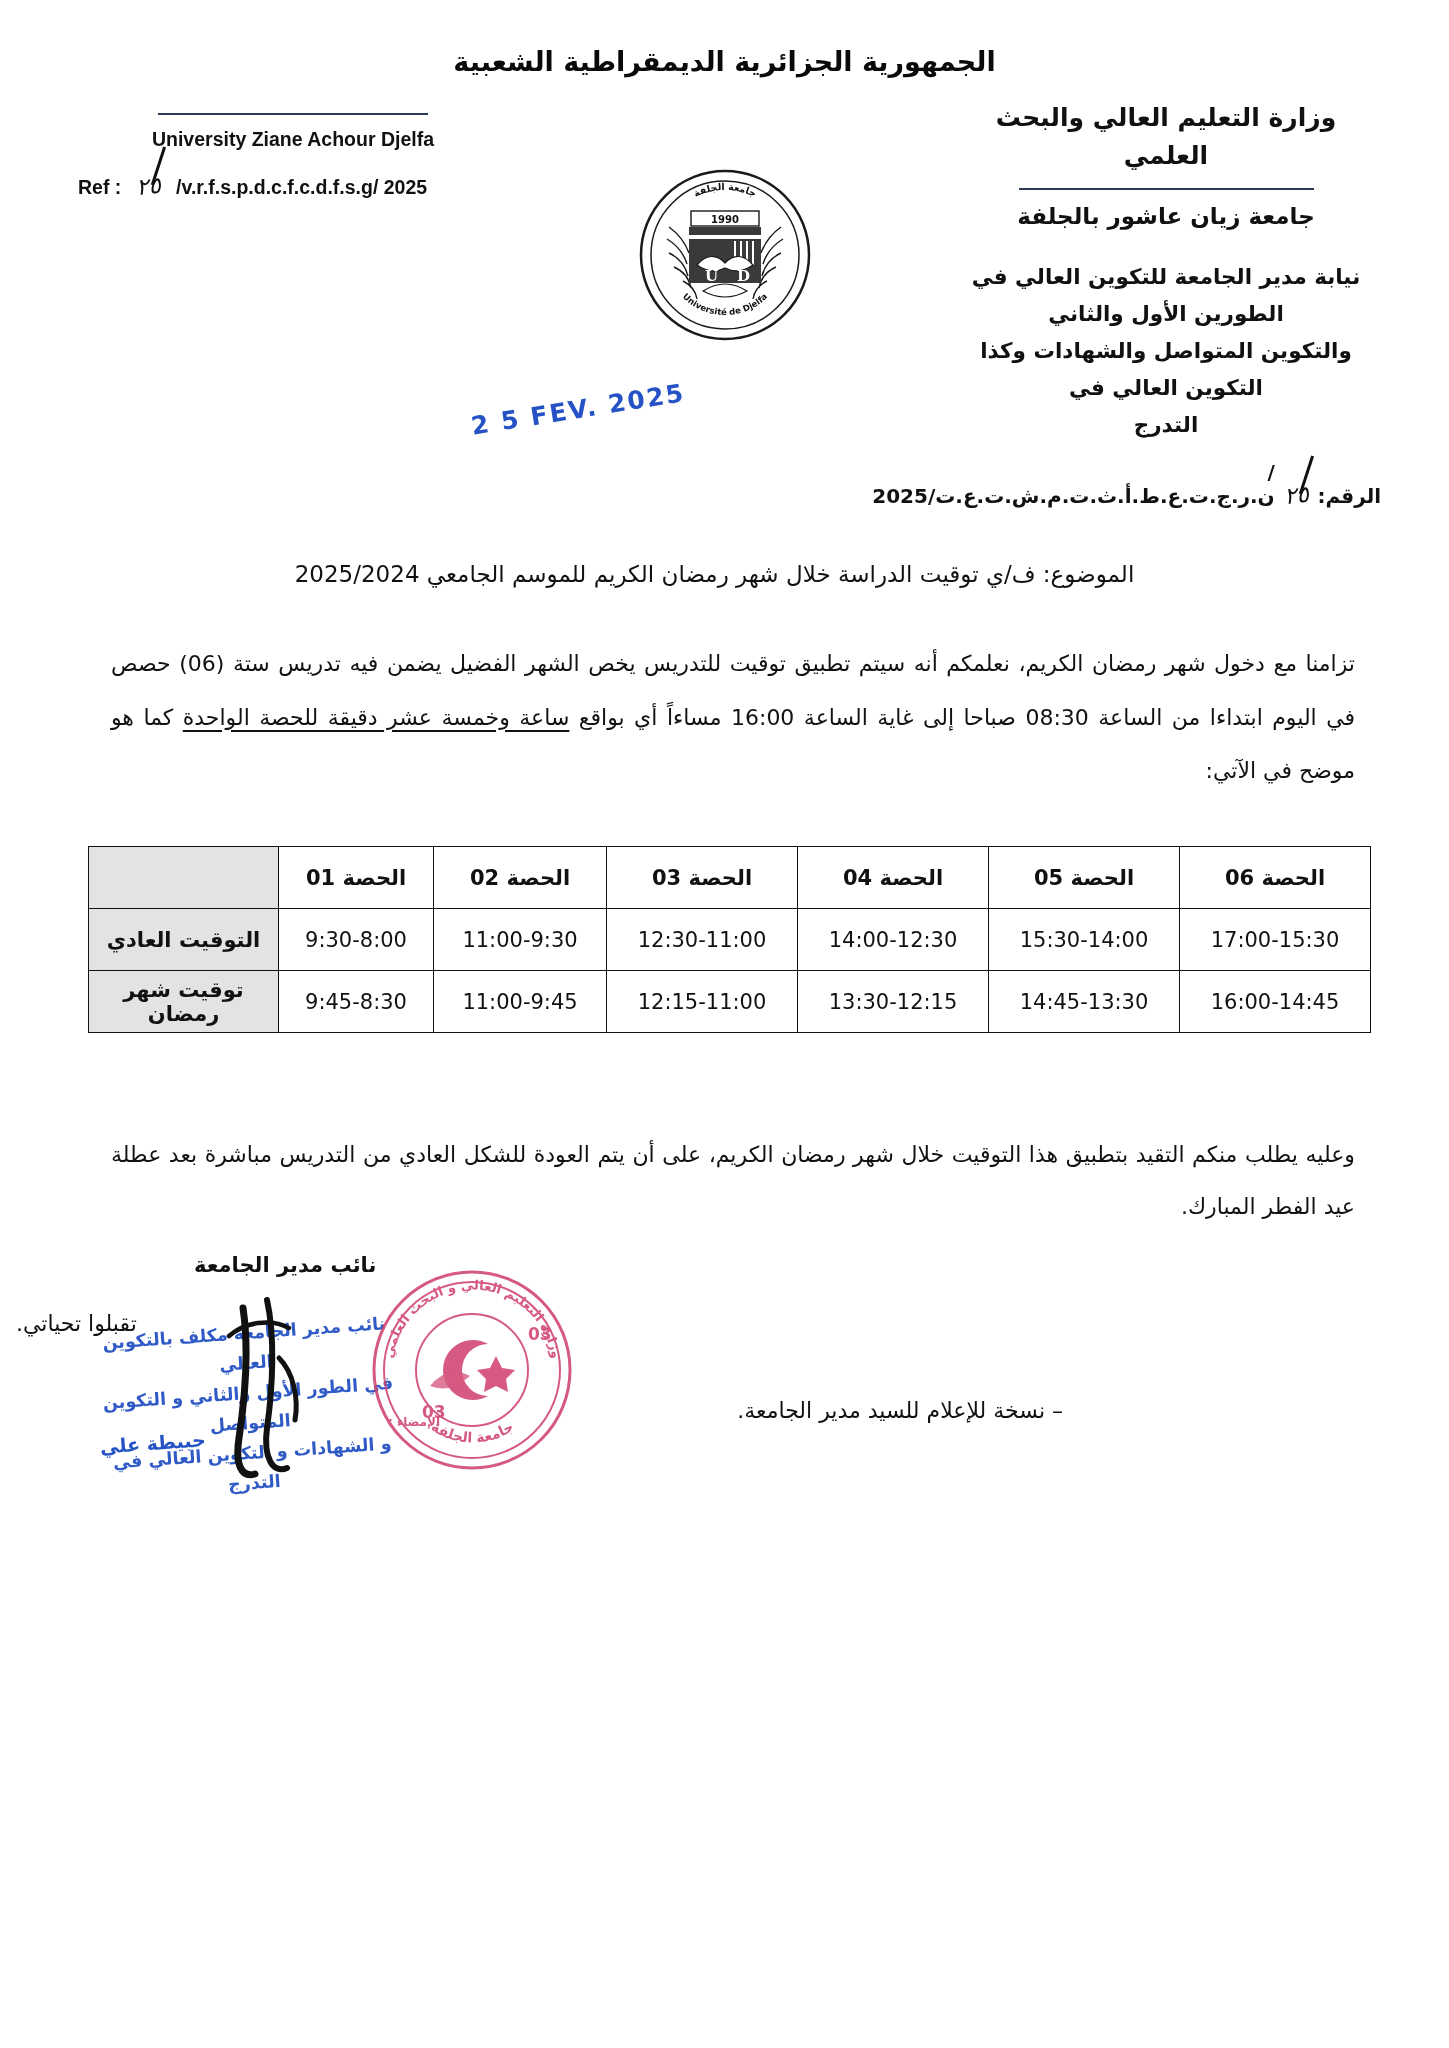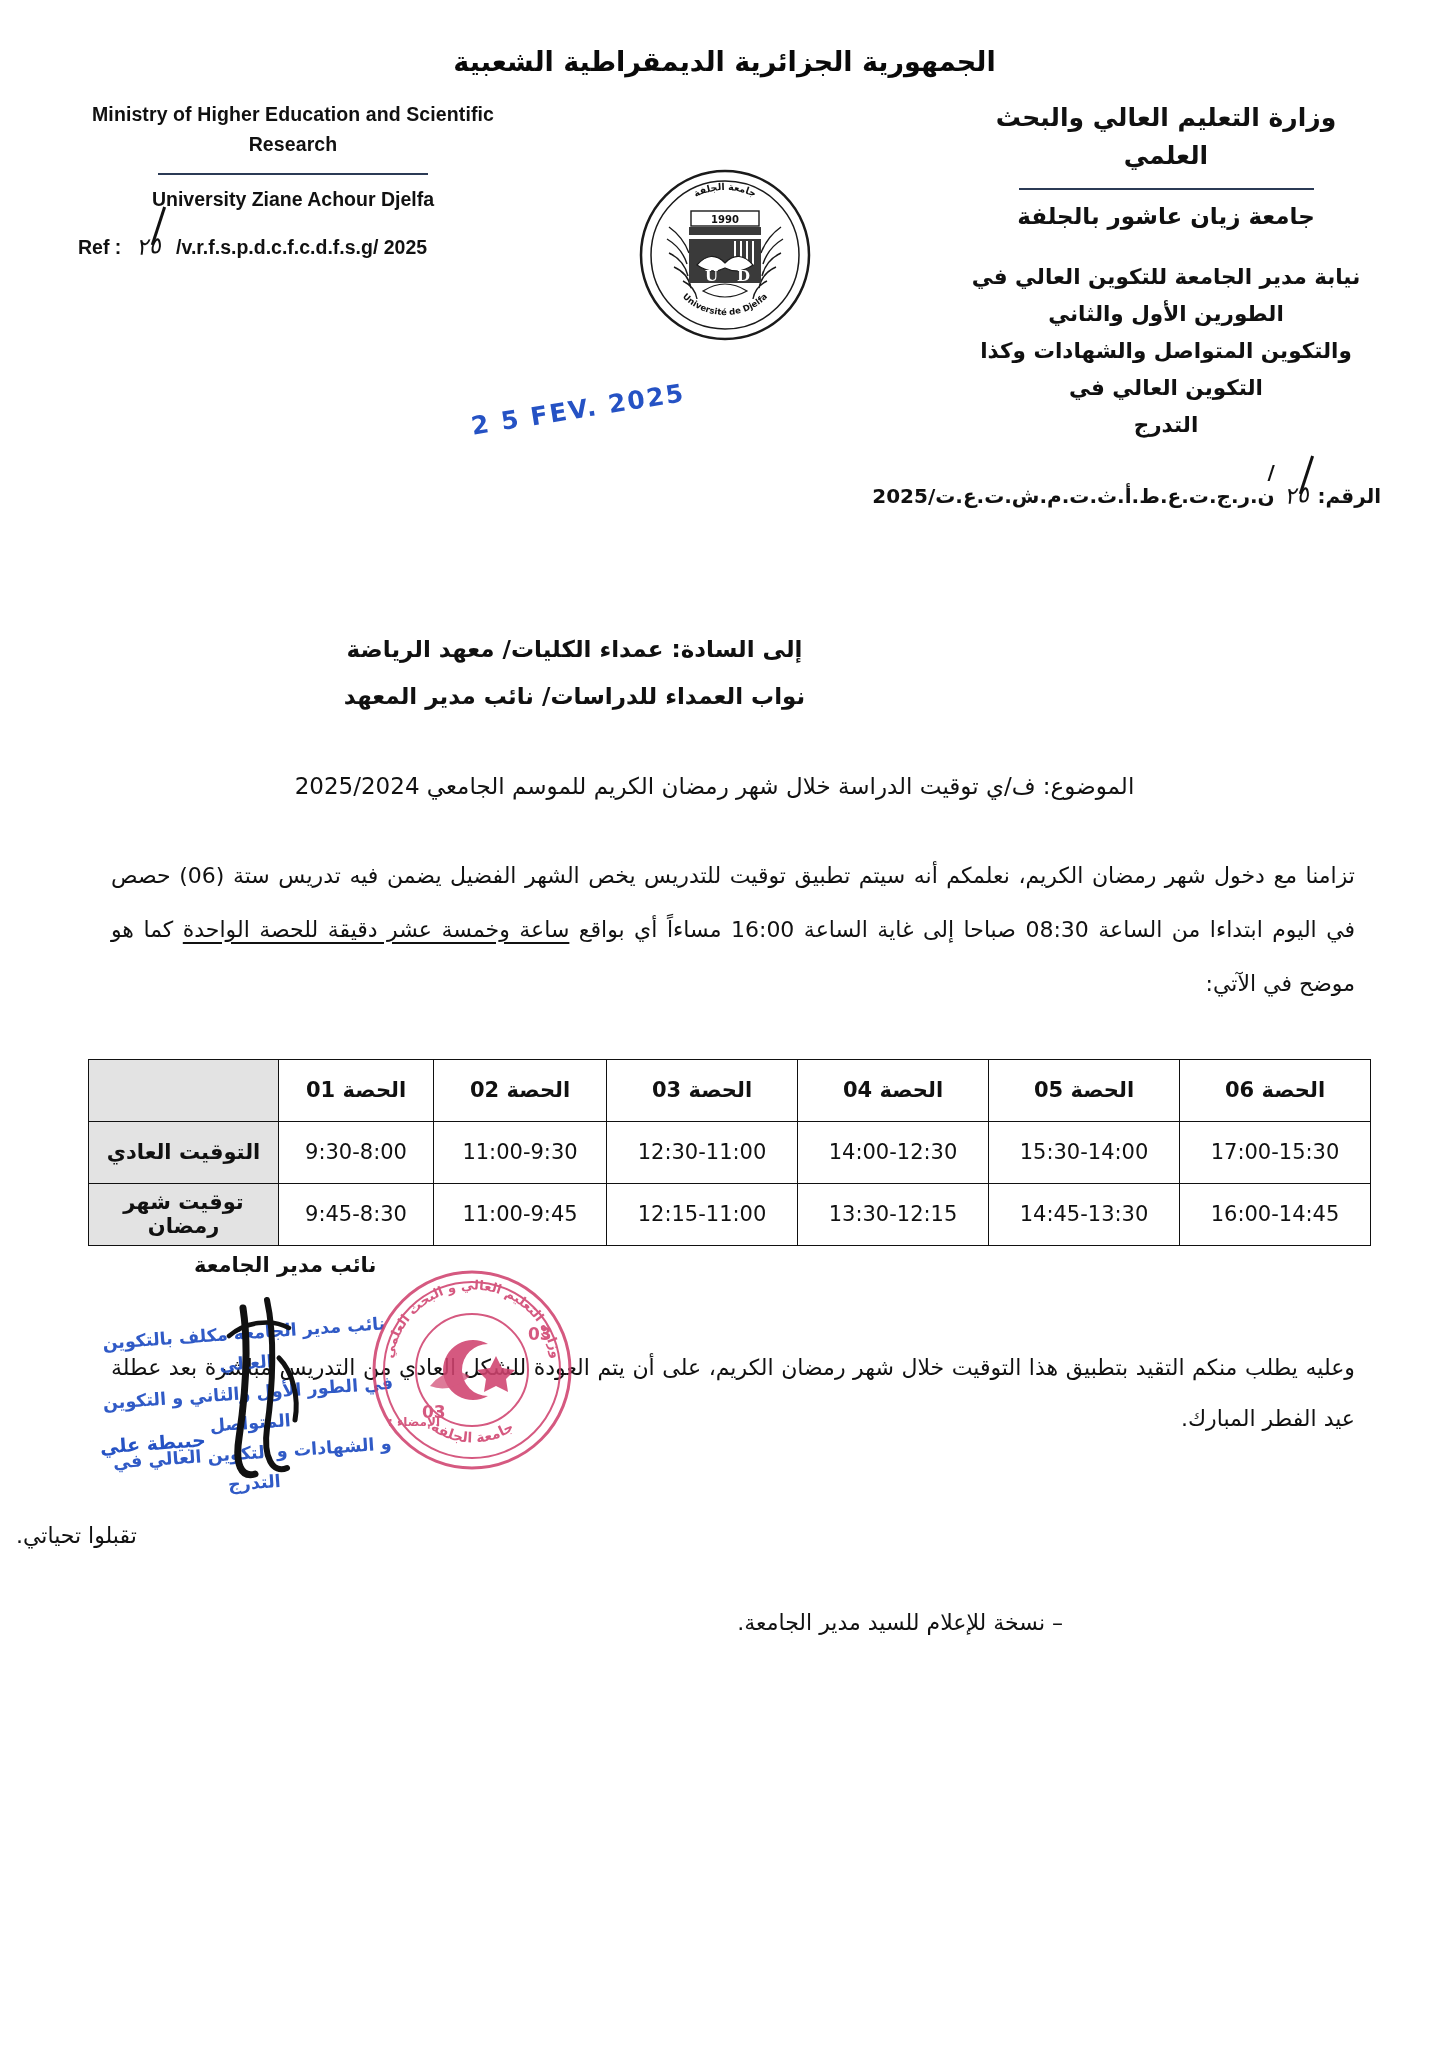--- a/index.html
+++ b/index.html
@@ -220,21 +220,20 @@
 </head>
 <body>
 
 <div class="page">
 
   <div class="national-header">الجمهورية الجزائرية الديمقراطية الشعبية</div>
 
   <div class="letterhead">
 
     <div class="lh-col lh-left">
-      <div class="line1">Ministry of Higher Education and Scientific Research</div>
       <div class="rule"></div>
       <div class="line2">University Ziane Achour Djelfa</div>
       <div class="ref-line">
         <span>Ref :</span>
         <span class="hand">٢٥</span>
         <span>/v.r.f.s.p.d.c.f.c.d.f.s.g/ 2025</span>
       </div>
     </div>
 
     <div class="seal">
@@ -286,24 +285,20 @@
       <div class="ar-ref">
         <span>الرقم:</span>
         <span class="hand">٢٥</span>
         <span>/ ن.ر.ج.ت.ع.ط.أ.ث.ت.م.ش.ت.ع.ت/2025</span>
       </div>
     </div>
   </div>
 
   <div class="date-stamp">2 5 FEV. 2025</div>
 
-  <div class="addressee">
-    <div>إلى السادة: عمداء الكليات/  معهد الرياضة</div>
-    <div>نواب العمداء للدراسات/ نائب مدير المعهد</div>
-  </div>
 
   <div class="subject">الموضوع: ف/ي توقيت الدراسة خلال شهر رمضان الكريم للموسم الجامعي 2025/2024</div>
 
   <div class="body-par"><span>تزامنا مع دخول شهر رمضان الكريم، نعلمكم أنه سيتم تطبيق توقيت للتدريس يخص الشهر الفضيل يضمن فيه تدريس ستة (06) حصص في اليوم ابتداءا من الساعة 08:30 صباحا إلى غاية الساعة 16:00 مساءاً أي بواقع </span><span class="u">ساعة وخمسة عشر دقيقة للحصة الواحدة</span><span> كما هو موضح في الآتي:</span></div>
 
   <div class="tbl-wrap">
     <table class="sched">
       <thead>
         <tr>
           <th>الحصة 06</th>

